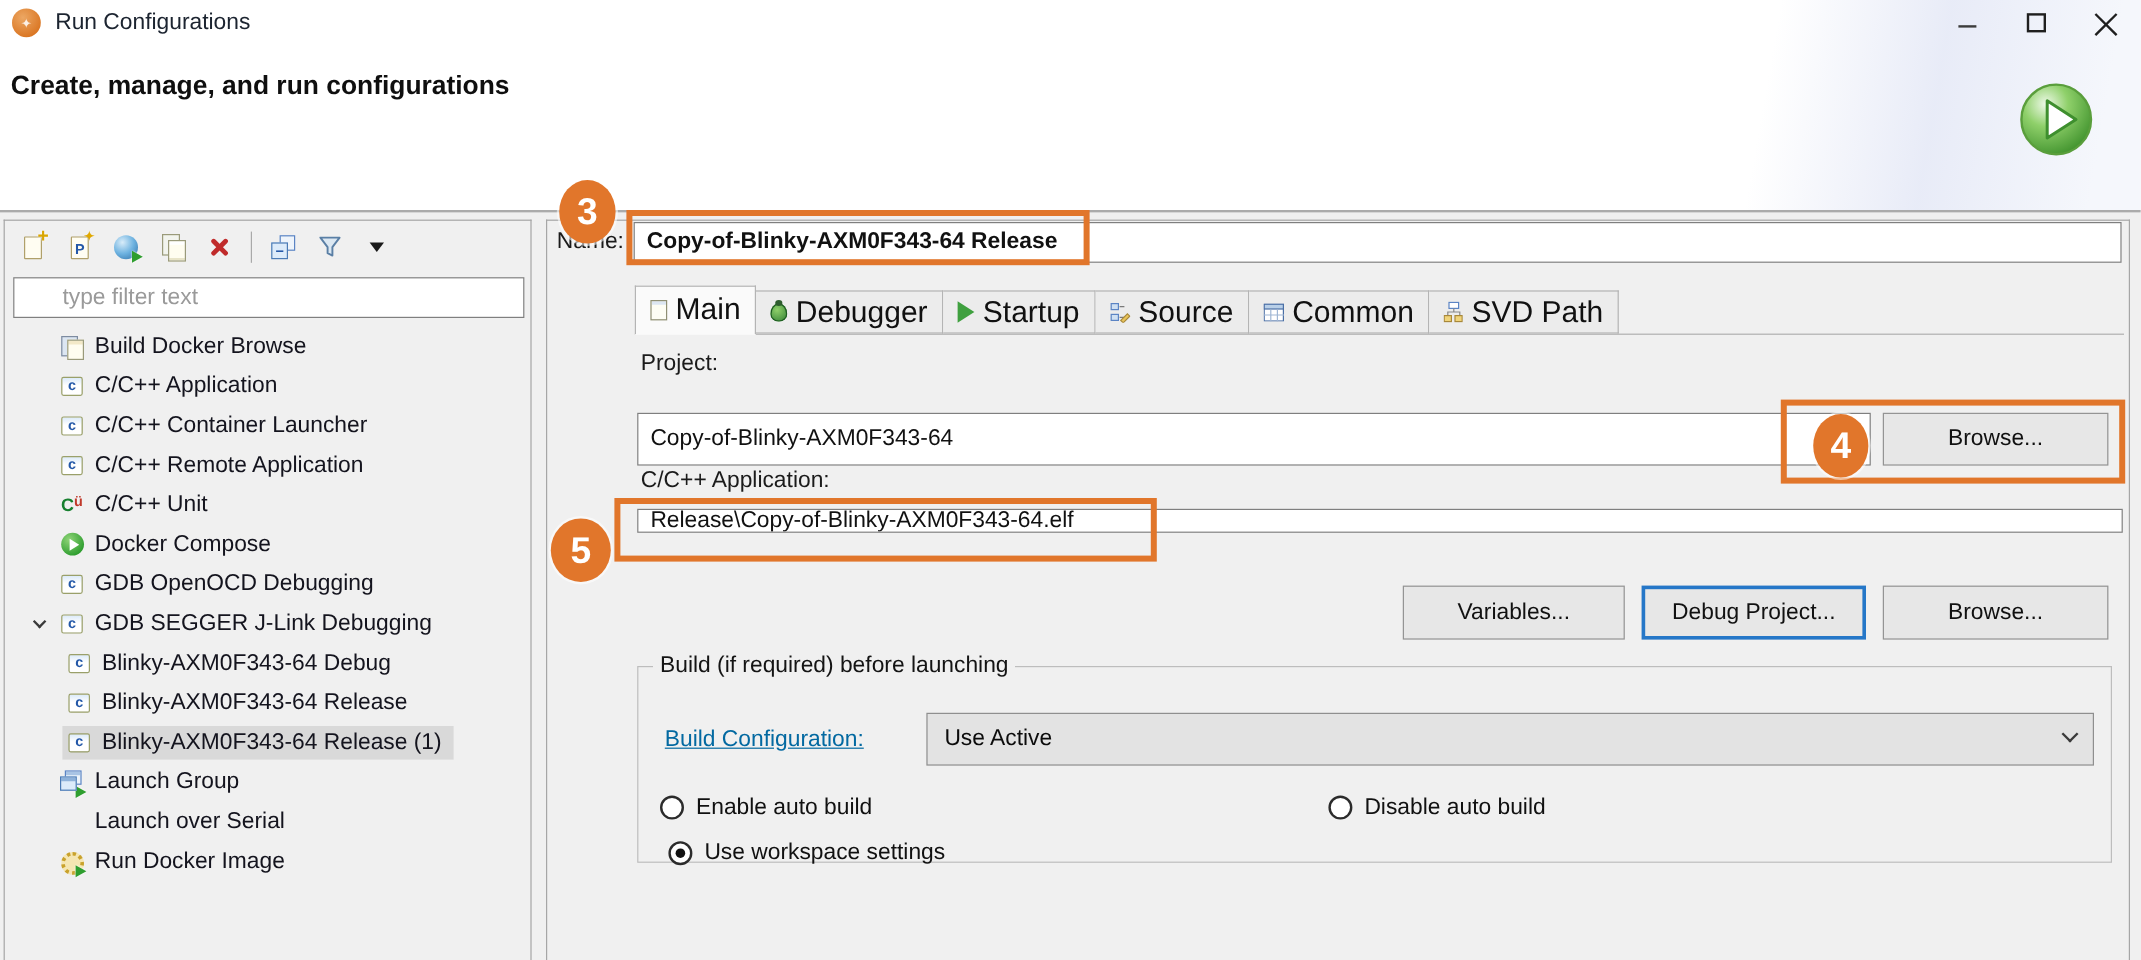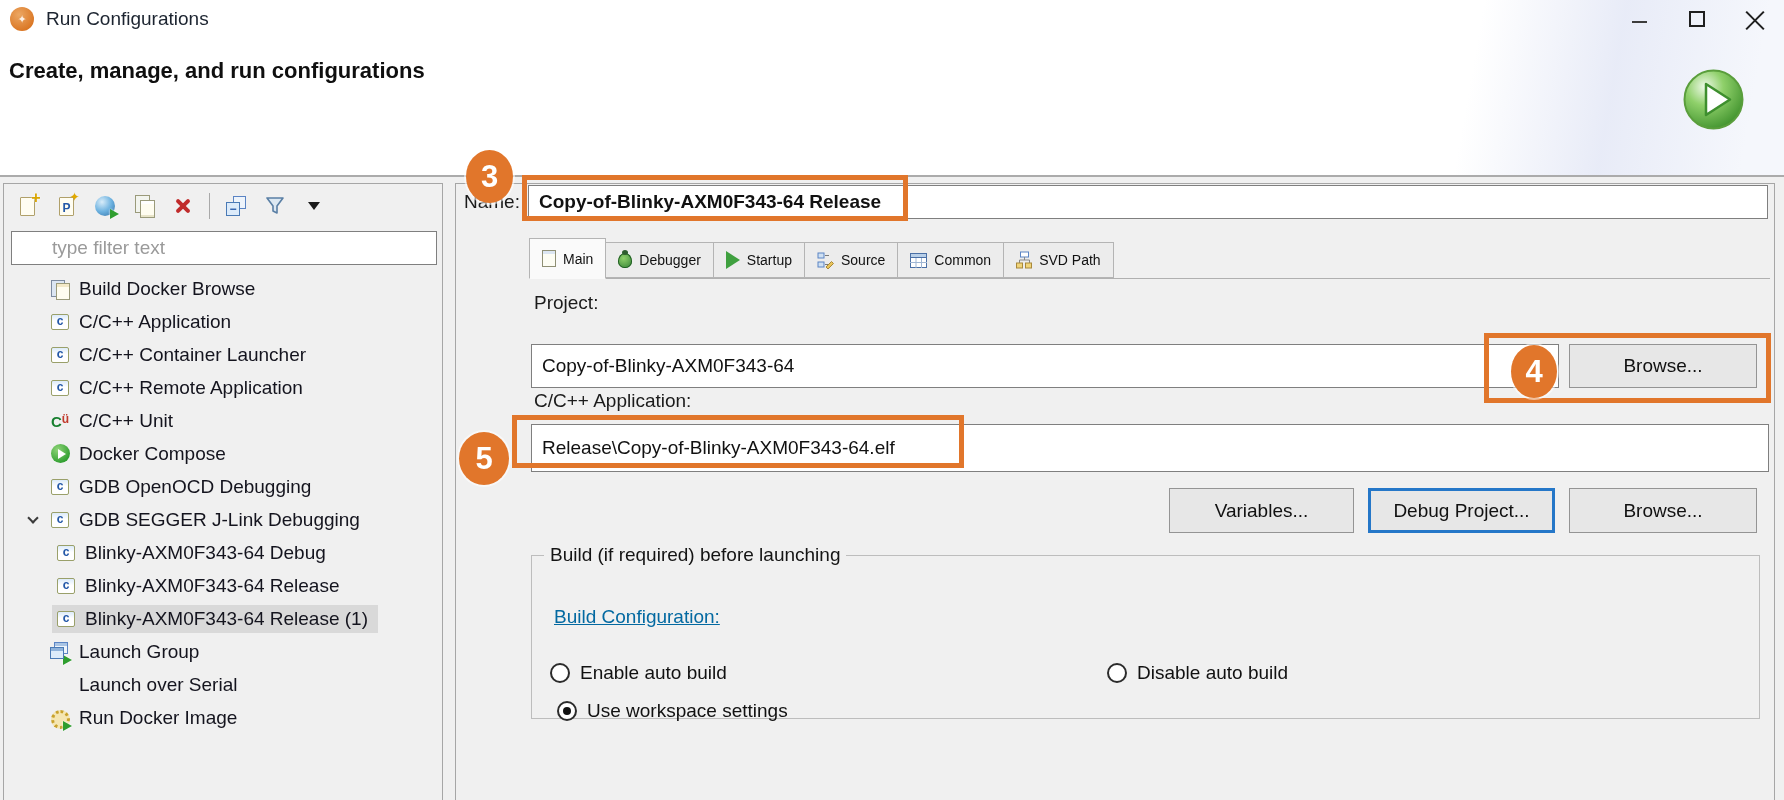--- a/index.html
+++ b/index.html
@@ -77,32 +77,32 @@
   .ic-lgroup .garrow, .ic-drun .garrow { position:absolute; right:-2px; bottom:-3px; width:0; height:0; border-left:9px solid #2f9e2f; border-top:5px solid transparent; border-bottom:5px solid transparent; filter:drop-shadow(0 0 1px #fff); }
   .ic-drun { position:relative; width:21px; height:20px; }
   .ic-drun::before { content:""; position:absolute; left:1px; top:2px; width:13px; height:13px; border:3px dotted #c9a22c; border-radius:50%; background:#f5e6b2; }
 
   
   .main { position:absolute; left:455px; top:183px; width:1320px; height:617px; border:1px solid #a6a6a6; border-bottom:none; background:#f0f0f0; }
   .name-label { position:absolute; left:8px; top:7px; font-size:19px; }
   .name-input { position:absolute; left:72px; top:1px; width:1240px; height:34px;font-weight:bold; }
 
   .tabstrip { position:absolute; left:73px; top:17px; right:4px; height:41px; display:flex; align-items:flex-end; border-bottom:1px solid #b0b0b0; margin-top:37px; }
-  .tab { display:flex; align-items:center; gap:7px; height:36px; padding:16px 12px; background:#ececec; border:1px solid #b4b4b4; border-left:none; font-size:14px; color:#111; cursor:pointer; }
+  .tab { display:flex; align-items:center; gap:7px; height:36px; padding:16px 12px; background:#ececec; border:1px solid #b4b4b4; border-left:none; font-size:25px; color:#111; cursor:pointer; }
   .tab:first-child { border-left:1px solid #b4b4b4; }
   .tab.active { background:#fafafa; height:41px; border-left:1px solid #b4b4b4; border-bottom:1px solid #fafafa; margin-bottom:-1px; }
   .ti-doc { width:14px; height:17px; background:#fdfdf4; border:1px solid #8f8f74; box-shadow:inset 0 3px 0 #dce6f2; }
   .ti-bug { width:14px; height:15px; background:radial-gradient(circle at 40% 35%, #8fd06a, #2e7d32); border-radius:50%/60% 60% 45% 45%; box-shadow:0 0 0 1px #1e5c22 inset; position:relative; }
   .ti-bug::before { content:""; position:absolute; left:4px; top:-3px; width:6px; height:5px; background:#2e5d2e; border-radius:50%; }
   .ti-play { width:0; height:0; border-left:14px solid #3fa03f; border-top:9px solid transparent; border-bottom:9px solid transparent; }
 
   .plabel { position:absolute; font-size:19px; color:#1b1b1b; }
   .proj-input { position:absolute; left:75px; top:160px; width:1028px; height:44px; }
   .browse1 { position:absolute; left:1113px; top:160px; width:188px; height:44px; }
-  .app-input { position:absolute; left:75px; top:240px; width:1238px; height:48px; }
+  .app-input { position:absolute; left:75px; top:240px; width:1238px; height:20px; }
   .vars-btn   { position:absolute; left:713px;  top:304px; width:185px; height:45px; }
   .search-btn { position:absolute; left:912px;  top:304px; width:187px; height:45px; border:3px solid #2577c8; }
   .browse2    { position:absolute; left:1113px; top:304px; width:188px; height:45px; }
 
   fieldset.buildgrp { position:absolute; left:75px; top:360px; width:1229px; height:175px; border:1px solid #bdbdbd; background:#f0f0f0; }
   fieldset.buildgrp legend { font-size:19px; color:#141414; margin-left:12px; padding:0 6px; }
   .bc-link { position:absolute; left:22px; top:40px; }
   .combo { position:absolute; left:240px; top:28px; width:973px; height:44px; background:#e3e3e3; border:1px solid #8f8f8f; display:flex; align-items:center; padding:0 14px; font-size:19px; color:#0c0c0c; cursor:pointer; }
   .combo .chev { margin-left:auto; width:10px; height:10px; border-right:2px solid #3a3a3a; border-bottom:2px solid #3a3a3a; transform:rotate(45deg) translate(-3px,-3px); }
   .radio-item { position:absolute; display:flex; align-items:center; gap:10px; font-size:19px; color:#111; cursor:pointer; }
@@ -370,20 +370,24 @@
     <span class="plabel" style="left:78px; top:206px;">C/C++ Application:</span>
     <input class="txtinput app-input" value="Release\Copy-of-Blinky-AXM0F343-64.elf" style="">
 
     <button class="btn vars-btn">Variables...</button>
     <button class="btn search-btn">Debug Project...</button>
     <button class="btn browse2">Browse...</button>
 
     <fieldset class="buildgrp">
       <legend>Build (if required) before launching</legend>
       <a class="lnk bc-link">Build Configuration:</a>
+      <div class="combo">
+        <span>Use Active</span>
+        <span class="chev"></span>
+      </div>
       <div class="radio-item" style="left:18px; top:96px;">
         <span class="rb"></span>
         <span>Enable auto build</span>
       </div>
       <div class="radio-item" style="left:575px; top:96px;">
         <span class="rb"></span>
         <span>Disable auto build</span>
       </div>
       <div class="radio-item" style="left:25px; top:134px;">
         <span class="rb checked"></span>

